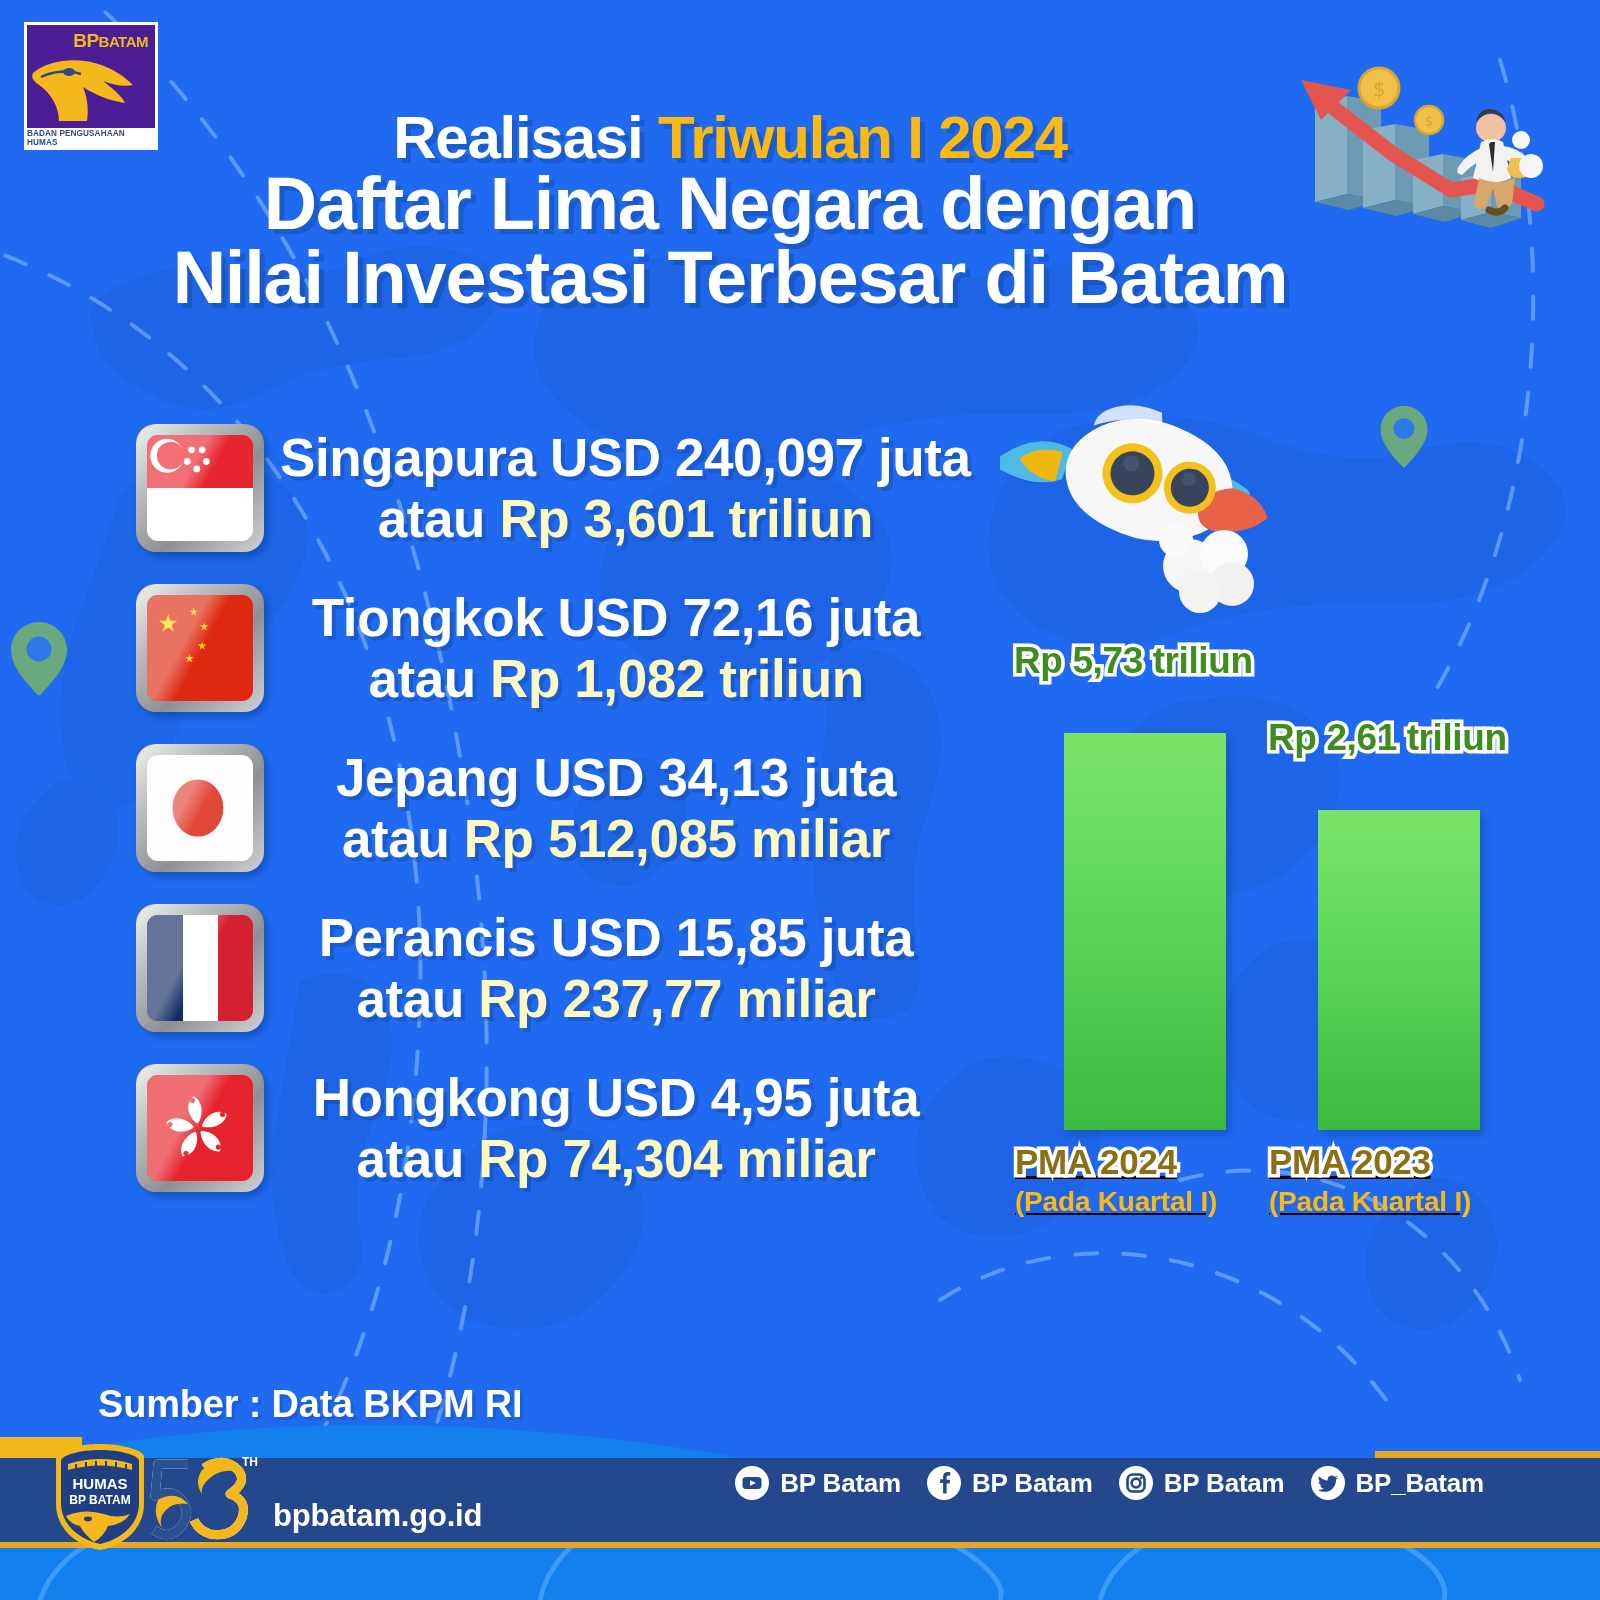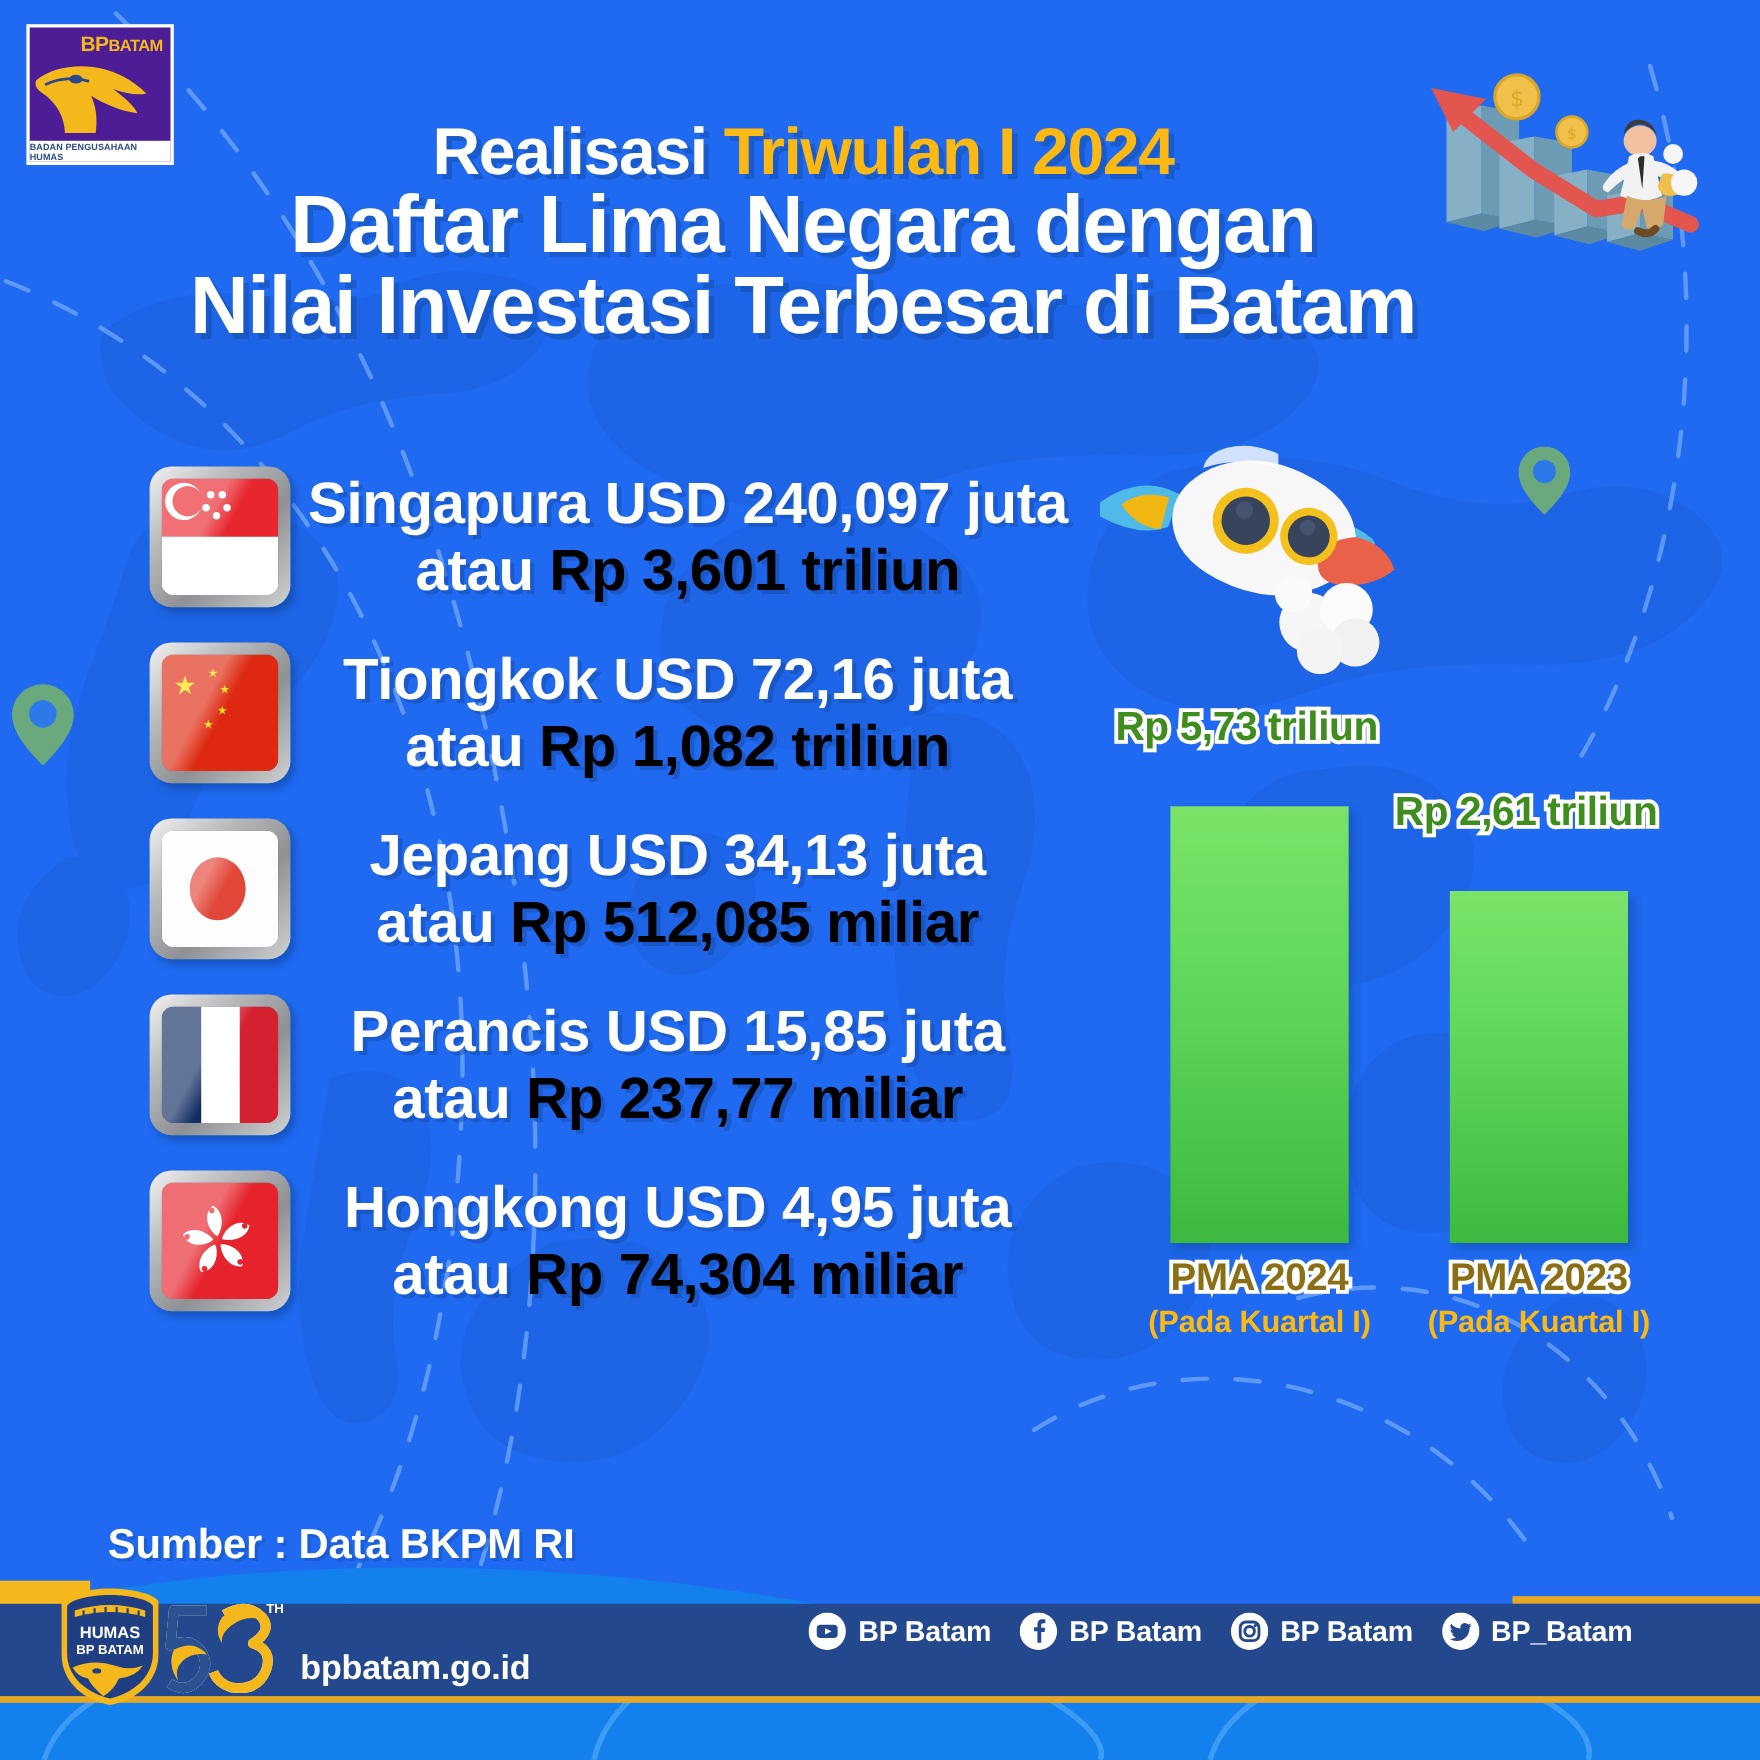--- a/index.html
+++ b/index.html
@@ -104,37 +104,37 @@
   .country-text {
     flex: 1; text-align: center; padding-right: 8px;
     line-height: 1.16;
   }
   .country-text .ln {
     font-size: 53px; font-weight: 800; color: #ffffff;
     letter-spacing: -.4px;
     text-shadow: 4px 4px 0 rgba(18,70,160,.42);
     white-space: nowrap;
   }
-  .country-text .amount { color: #000000; }
+  .country-text .amount { color: #fef9c3; }
 
   
   .chart { position: absolute; left: 980px; top: 620px; width: 580px; height: 480px; }
   .bar {
     position: absolute;
     background: linear-gradient(180deg,#7ae368 0%,#62d95c 38%,#3cb93e 100%);
     box-shadow: 5px 5px 7px rgba(12,52,120,.3);
   }
   .bar-value {
     position: absolute;
     font-size: 37px; font-weight: 800; color: #3f8c1f;
     letter-spacing: -.4px; white-space: nowrap;
     -webkit-text-stroke: 7px #ffffff;
     paint-order: stroke fill;
   }
-  .bar-caption { position: absolute; text-align: center; width: 260px; }
+  .bar-caption { position: absolute; width: 260px; text-decoration: underline; }
   .bar-caption .cap-main {
     font-size: 35px; font-weight: 800; color: #8b6f16;
     letter-spacing: -.3px;
     -webkit-text-stroke: 7px #ffffff;
     paint-order: stroke fill;
   }
   .bar-caption .cap-sub {
     font-size: 28px; font-weight: 700; color: #fdb913;
     margin-top: 4px; letter-spacing: -.2px;
   }

